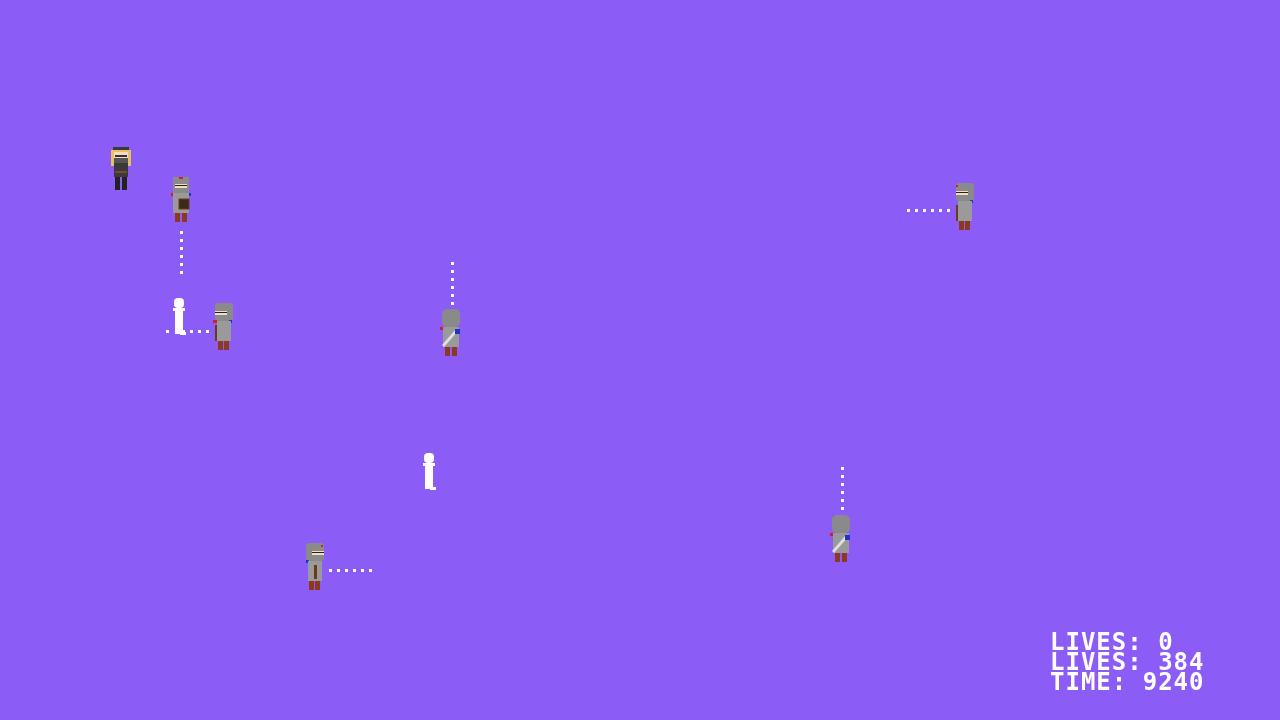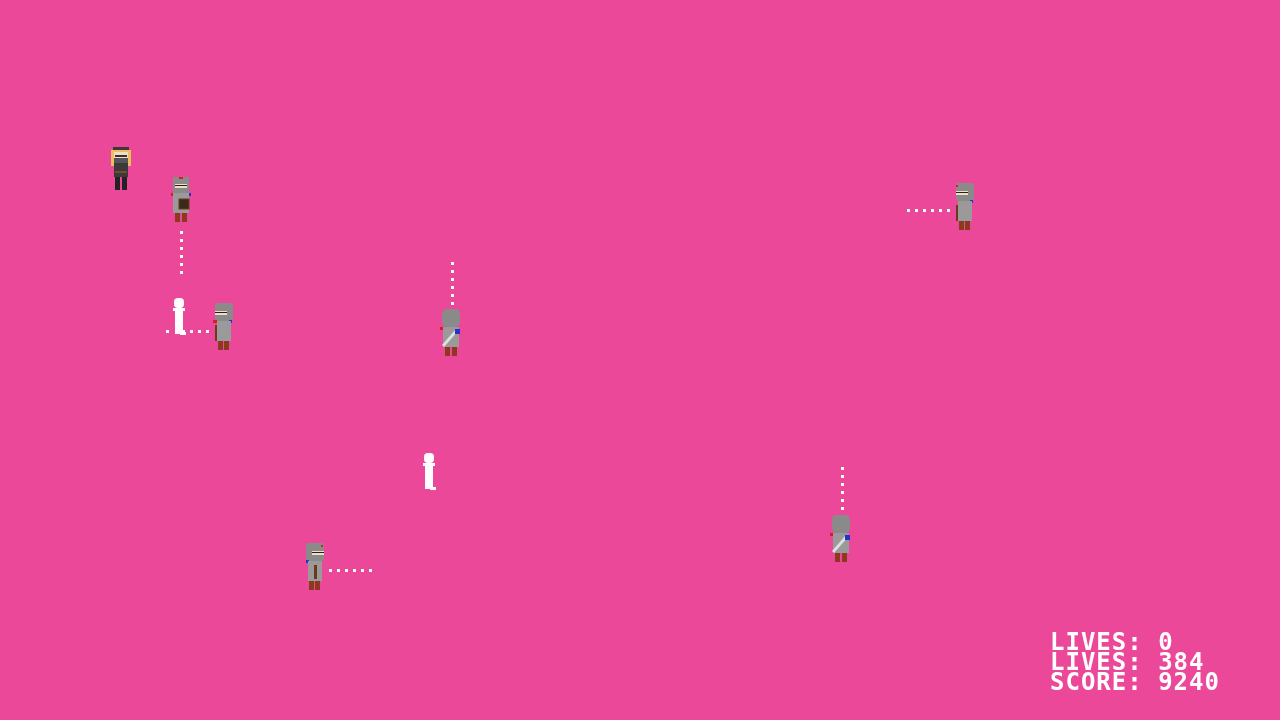--- a/index.html
+++ b/index.html
@@ -1,17 +1,17 @@
 <!DOCTYPE html>
 <html><head>
   <meta charset="utf-8">
   <style>
     html, body { margin: 0; padding: 0; background: #000; }
     #stage {
-      position: relative; width: 1280px; height: 720px; background: #ec4899; overflow: hidden;
+      position: relative; width: 1280px; height: 720px; background: #8b5cf6; overflow: hidden;
       font-family: "DejaVu Sans Mono", monospace;
     }
     .sprite { position: absolute; }
     .dot { position: absolute; width: 3px; height: 3px; background: #fff; }
     .hud {
       position: absolute; left: 1050px; top: 632px; color: #fff;
       font-family: "DejaVu Sans Mono", monospace; font-weight: bold;
       font-size: 24px; line-height: 20px; letter-spacing: 1px;
     }
     .hud-row { white-space: pre; height: 20px; }
@@ -160,16 +160,16 @@
     <div class="dot" style="left:841px;top:475px"></div>
     <div class="dot" style="left:841px;top:483px"></div>
     <div class="dot" style="left:841px;top:491px"></div>
     <div class="dot" style="left:841px;top:499px"></div>
     <div class="dot" style="left:841px;top:507px"></div>
   </div>
 
   <div class="hud">
     <div class="hud-row"><span>LIVES:</span> <span>0</span></div>
     <div class="hud-row"><span>LIVES:</span> <span>384</span></div>
-    <div class="hud-row"><span>SCORE:</span> <span>9240</span></div>
+    <div class="hud-row"><span>TIME:</span> <span>9240</span></div>
   </div>
 
 </div>
 
 </body></html>

